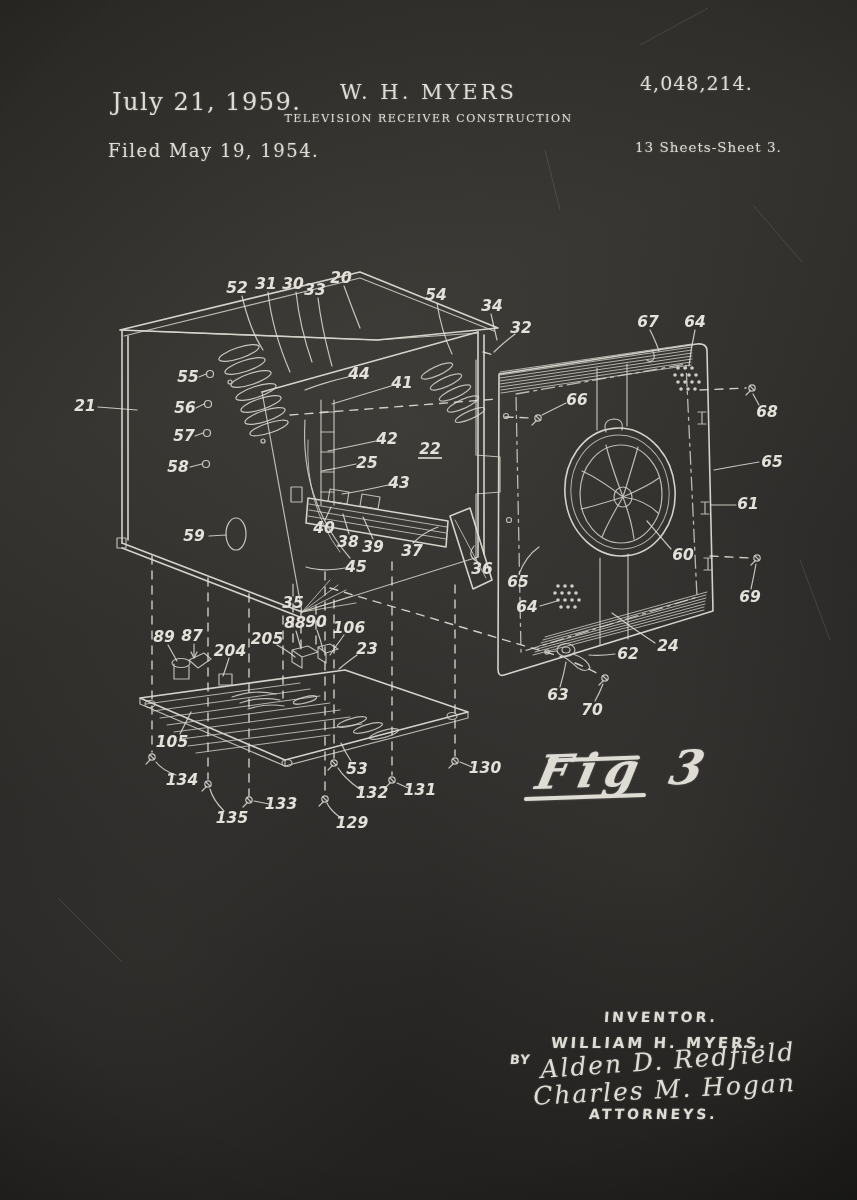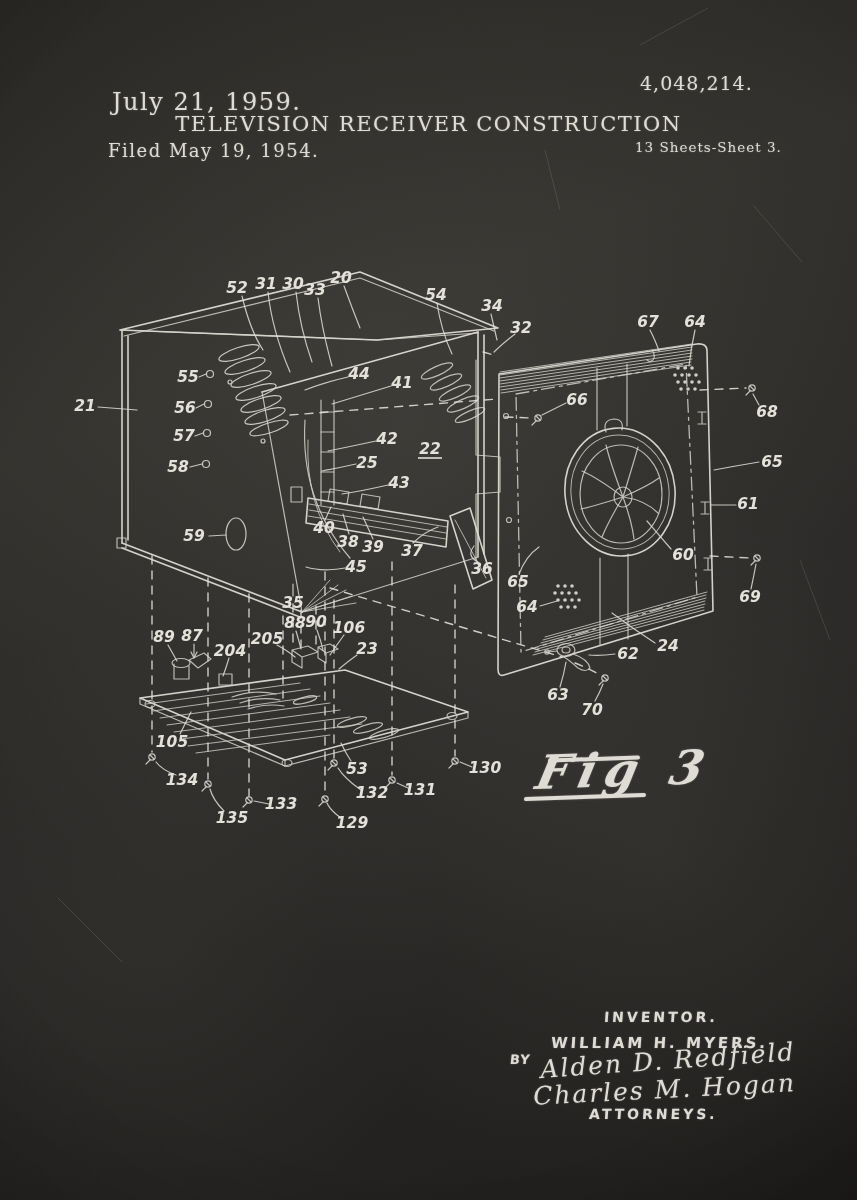--- a/index.html
+++ b/index.html
@@ -10,21 +10,21 @@
       radial-gradient(ellipse 55% 40% at 78% 72%, rgba(140,137,128,0.10), rgba(0,0,0,0) 75%),
       radial-gradient(ellipse 45% 35% at 18% 78%, rgba(140,137,128,0.08), rgba(0,0,0,0) 75%),
       radial-gradient(ellipse 120% 95% at 50% 45%, rgba(0,0,0,0) 55%, rgba(0,0,0,0.48) 100%),
       linear-gradient(158deg,#2a2825 0%,#31302c 30%,#2a2927 55%,#232220 85%,#1d1c1a 100%);
     font-family:"DejaVu Serif", serif;
   }
   .chalk-text{position:absolute;color:#dedcd4;text-shadow:0 0 2px rgba(235,233,225,0.30);white-space:nowrap;}
   .hdr-date{left:112px;top:88px;font-size:24px;letter-spacing:1.5px;}
   .hdr-name{left:0;right:0;top:80px;text-align:center;font-size:21px;letter-spacing:3px;}
   .hdr-number{left:640px;top:72px;font-size:19px;letter-spacing:1px;}
-  .hdr-title{left:0;right:0;top:112px;text-align:center;font-size:21px;letter-spacing:1.5px;}
+  .hdr-title{left:0;right:0;top:112px;text-align:center;font-size:11px;letter-spacing:1.5px;}
   .hdr-filed{left:108px;top:140px;font-size:18px;letter-spacing:1.5px;}
   .hdr-sheets{left:635px;top:139px;font-size:13.5px;letter-spacing:1px;}
 
   .fig-caption{left:538px;top:742px;transform:skewX(-14deg) rotate(-2deg);
     font-size:47px;font-weight:bold;font-style:italic;letter-spacing:8px;}
   .fig-line{position:absolute;background:#dedcd4;height:4px;border-radius:2px;
     box-shadow:0 0 2px rgba(235,233,225,0.3);}
   .fig-line-top{left:548px;top:757px;width:92px;transform:rotate(-2deg);}
   .fig-line-bottom{left:524px;top:795px;width:122px;transform:rotate(-2deg);}
 
@@ -49,20 +49,21 @@
   .scratch{stroke:#cfcdc5;stroke-width:1;opacity:0.14;}
   .plabel{fill:#e3e1d9;font-family:"DejaVu Sans",sans-serif;font-weight:bold;font-style:italic;
     font-size:15.5px;text-anchor:middle;}
 </style>
 </head>
 <body>
 
 <div class="page">
 
   <div class="chalk-text hdr-date">July 21, 1959.</div>
+  <div class="chalk-text hdr-name">W. H. MYERS</div>
   <div class="chalk-text hdr-number">4,048,214.</div>
   <div class="chalk-text hdr-title">TELEVISION RECEIVER CONSTRUCTION</div>
   <div class="chalk-text hdr-filed">Filed May 19, 1954.</div>
   <div class="chalk-text hdr-sheets">13 Sheets-Sheet 3.</div>
 
   <svg class="drawing" width="857" height="1200" viewBox="0 0 857 1200">
 
     <g class="scratch">
       <path d="M640,45 L708,8 M753,205 L802,262 M58,898 L122,962 M545,150 L560,210 M800,560 L830,640"></path>
     </g>

